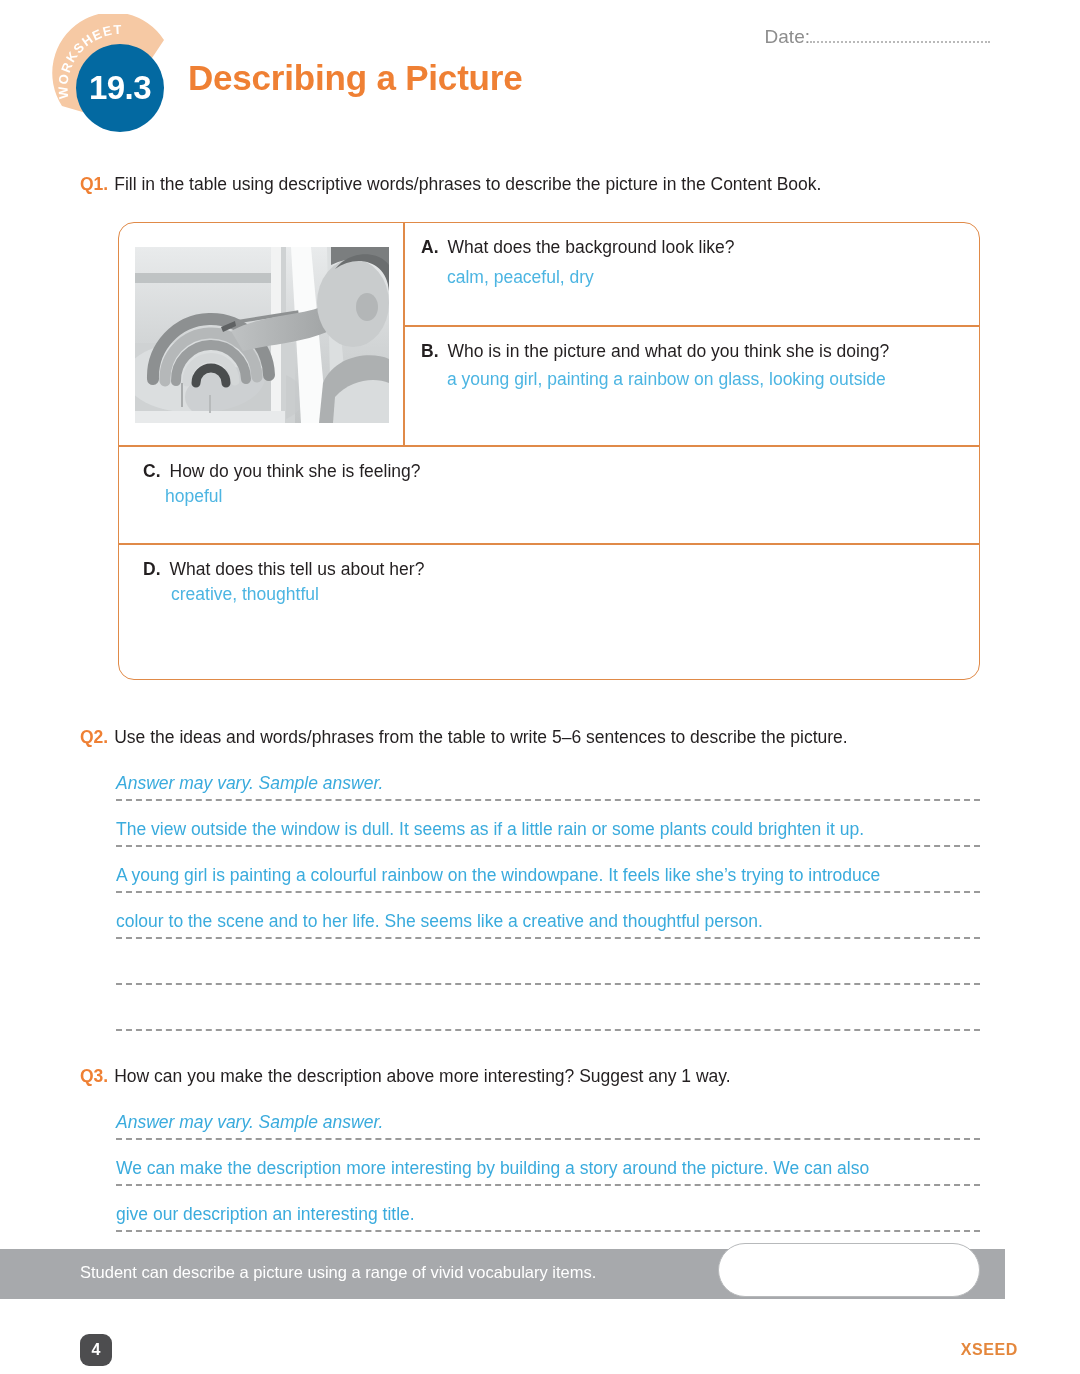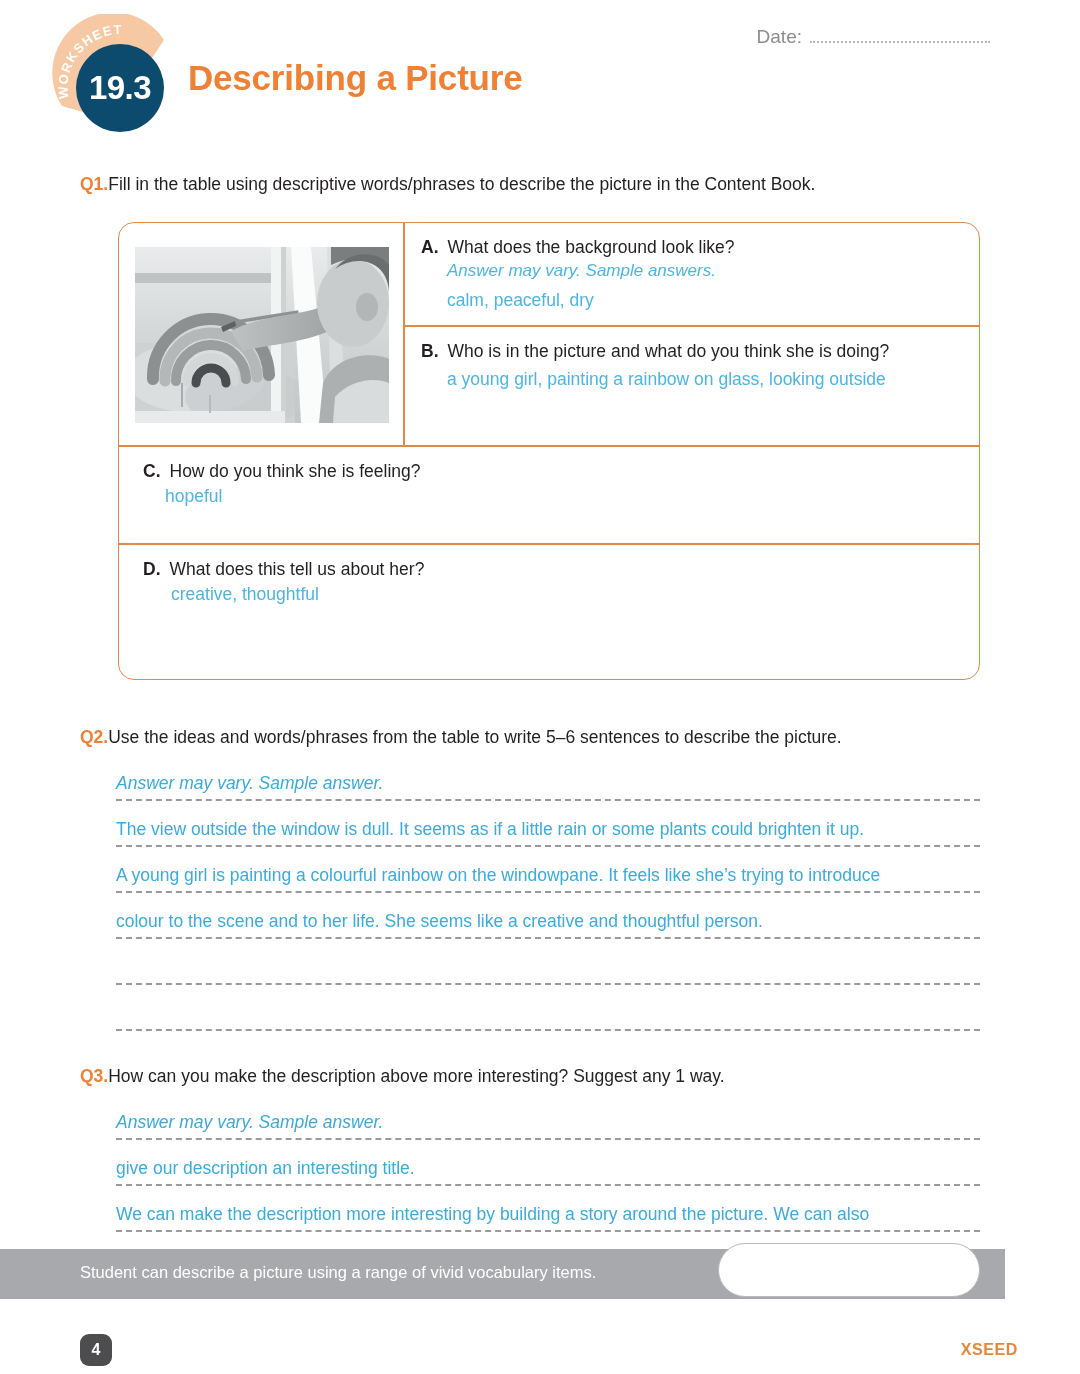--- a/index.html
+++ b/index.html
@@ -29,21 +29,21 @@
   .badge-arc {
     position: absolute;
     left: 0; top: 0;
     width: 130px; height: 120px;
   }
   .badge-circle {
     position: absolute;
     left: 24px; top: 30px;
     width: 88px; height: 88px;
     border-radius: 50%;
-    background: #0c4a6e;
+    background: #0369a1;
     display: flex;
     align-items: center;
     justify-content: center;
     text-align: center;
   }
   .badge-num {
     color: #ffffff;
     font-size: 33px;
     font-weight: bold;
     letter-spacing: -0.5px;
@@ -65,38 +65,39 @@
     font-size: 35px;
     font-weight: bold;
     color: #ef8034;
     letter-spacing: -0.2px;
   }
   .date-block {
     position: absolute;
     right: 90px; top: 26px;
     display: flex;
     align-items: baseline;
-    gap: 8px;
+    gap: 0;
   }
   .date-label {
     font-size: 19px;
     color: #8d8d8d;
   }
   .date-line {
     display: inline-block;
     width: 180px;
     border-bottom: 2px dotted #b9b9b9;
     height: 14px;
   }
 
   
   .qrow {
     position: absolute;
     display: flex;
     align-items: baseline;
+    gap: 6px;
   }
   .qnum {
     color: #ef8034;
     font-weight: bold;
     font-size: 17.5px;
   }
   .qtext {
     color: #231f20;
     font-size: 17.5px;
   }
@@ -324,21 +325,20 @@
         </g>
       </svg>
     </div>
   </div>
 
   <div class="cellbox" style="left:286px; top:0px; width:572px; height:102px;">
     <div class="cell-q">
       <span class="cell-letter">A.</span>
       <span>What does the background look like?</span>
     </div>
-    <div class="cell-note">Answer may vary. Sample answers.</div>
     <div class="cell-ans" style="margin-top:9px;">calm, peaceful, dry</div>
   </div>
 
   <div class="cellbox" style="left:286px; top:104px; width:572px; height:118px;">
     <div class="cell-q">
       <span class="cell-letter">B.</span>
       <span>Who is in the picture and what do you think she is doing?</span>
     </div>
     <div class="cell-ans" style="margin-top:7px;">a young girl, painting a rainbow on glass, looking outside</div>
   </div>
@@ -389,24 +389,24 @@
 <div class="qrow" style="left:80px; top:1066px;">
   <span class="qnum">Q3.</span>
   <span class="qtext">How can you make the description above more interesting? Suggest any 1 way.</span>
 </div>
 
 <div class="ansblock" style="left:116px; top:1094px; width:864px;">
   <div class="ansline">
     <span class="txt italic">Answer may vary. Sample answer.</span>
   </div>
   <div class="ansline">
+    <span class="txt">We can make the description more interesting by building a story around the picture. We can also</span>
+  </div>
+  <div class="ansline">
     <span class="txt">give our description an interesting title.</span>
-  </div>
-  <div class="ansline">
-    <span class="txt">We can make the description more interesting by building a story around the picture. We can also</span>
   </div>
 </div>
 
 <div class="grey-band"></div>
 <div class="grey-band-text">Student can describe a picture using a range of vivid vocabulary items.</div>
 <div class="sign-pill"></div>
 
 <div class="pg-badge">4</div>
 <div class="foot-label">Block 19 • Flying Robert</div>
 <div class="xseed">XSEED</div>

